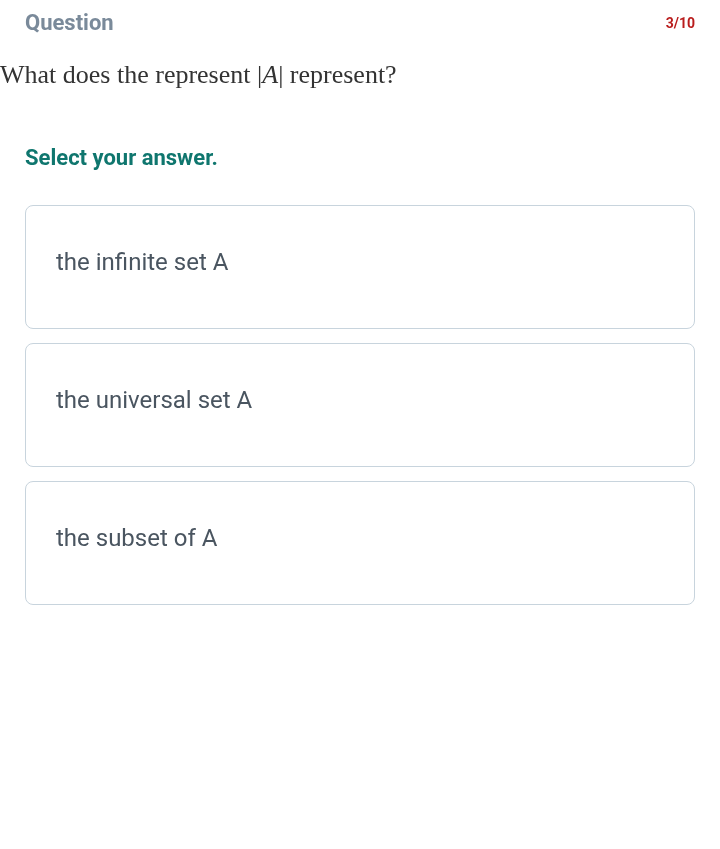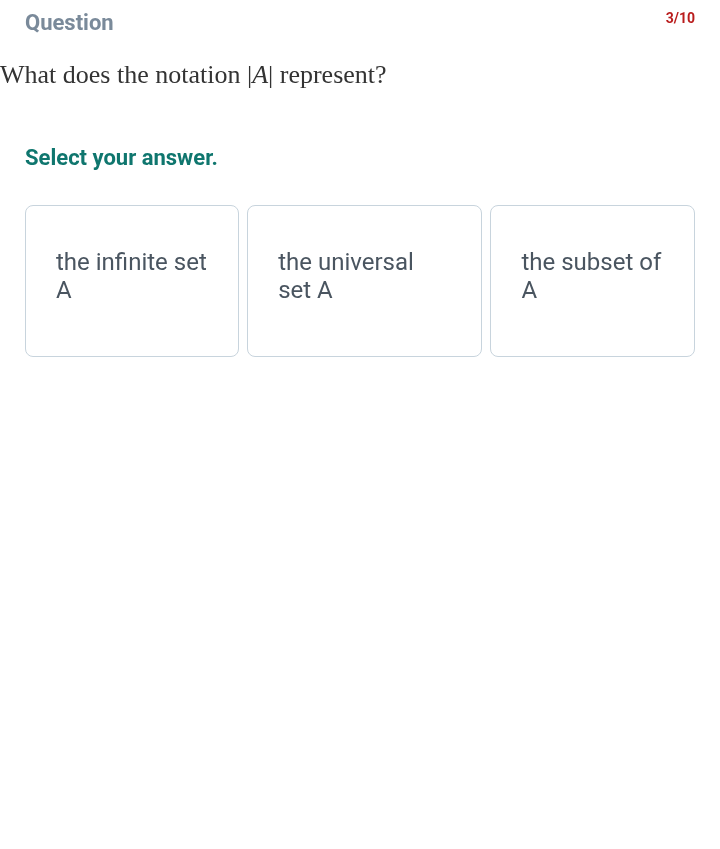--- a/index.html
+++ b/index.html
@@ -9,20 +9,21 @@
     }
     body {
       font-family: -apple-system, BlinkMacSystemFont, 'Segoe UI', Roboto, 'Open Sans', sans-serif;
       background: #fff;
       width: 720px;
       padding: 0;
     }
     .header {
       display: flex;
       justify-content: space-between;
+      align-items: center;
       padding: 10px 25px 0 25px;
     }
     .question-label {
       color: #7a8a9a;
       font-size: 22px;
       font-weight: 700;
     }
     .counter {
       color: #b91c1c;
       font-size: 14px;
@@ -41,21 +42,22 @@
     }
     .select-label {
       padding: 55px 25px 0 25px;
       color: #0f766e;
       font-size: 22px;
       font-weight: 700;
     }
     .answers {
       padding: 35px 25px 0 25px;
       display: flex;
-      gap: 8px;
+      flex-direction: column;
+      gap: 14px;
     }
     .answer-option {
       border: 1.5px solid #c8d4dd;
       border-radius: 8px;
       padding: 42px 30px 52px 30px;
       font-size: 24px;
       color: #4a5560;
       font-weight: 400;
       cursor: pointer;
       background: #fff;
@@ -63,21 +65,21 @@
   </style>
 </head>
 <body>
 
 <div class="header">
   <span class="question-label">Question</span>
   <span class="counter">3/10</span>
 </div>
 
 <div class="question-text">
-  <span>What does the notation </span><span>|</span><span class="math-A">A</span><span>|</span><span> represent?</span>
+  <span>What does the represent </span><span>|</span><span class="math-A">A</span><span>|</span><span> represent?</span>
 </div>
 
 <div class="select-label">Select your answer.</div>
 
 <div class="answers">
   <div class="answer-option">the infinite set A</div>
   <div class="answer-option">the universal set A</div>
   <div class="answer-option">the subset of A</div>
 </div>
 

